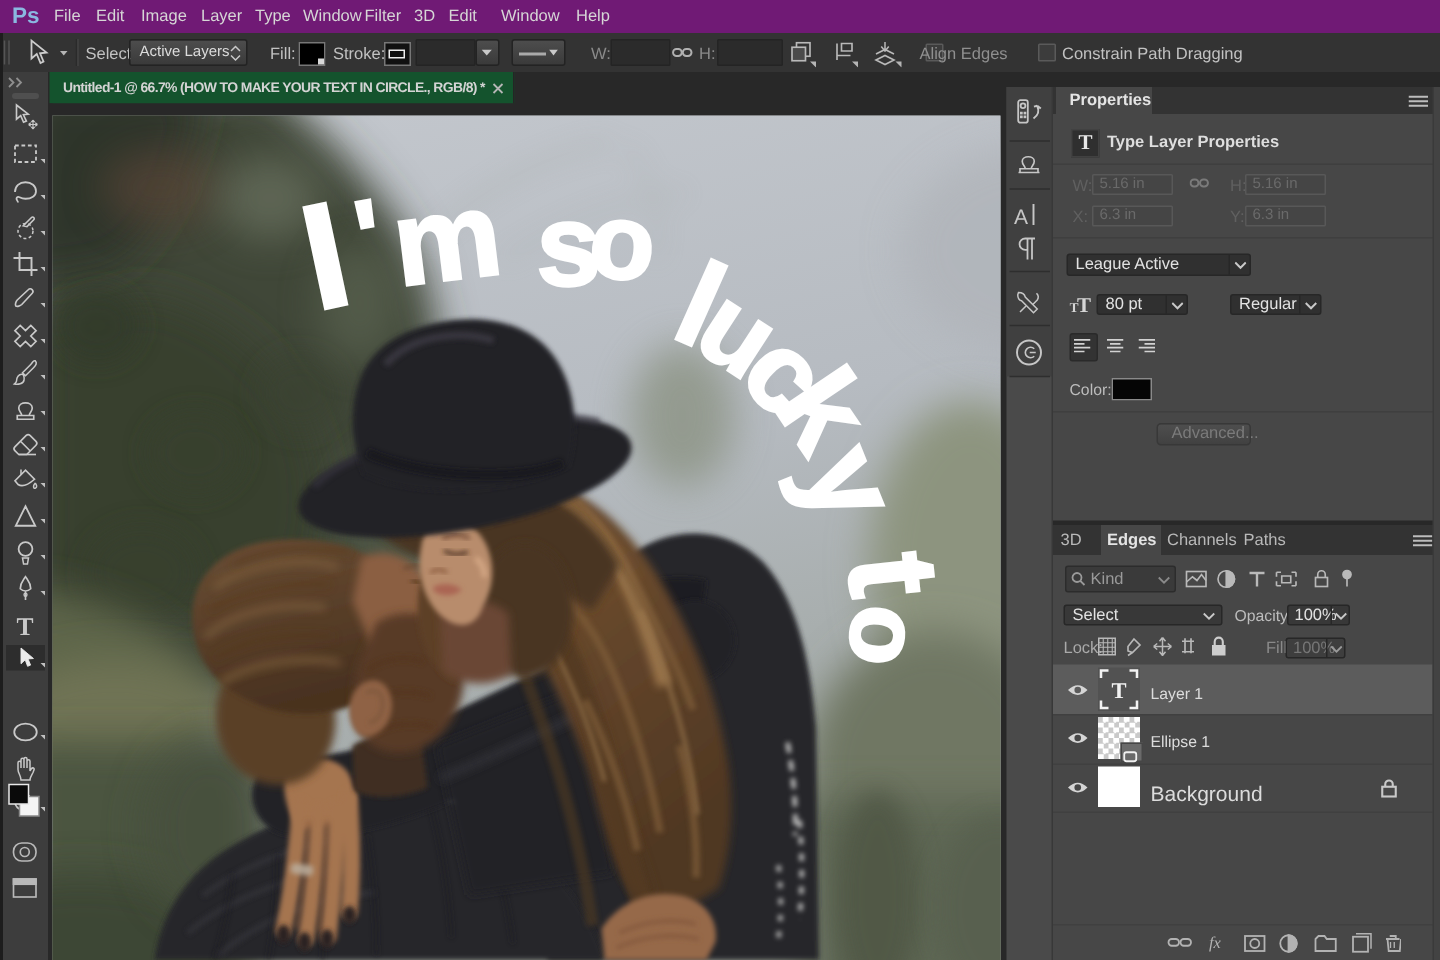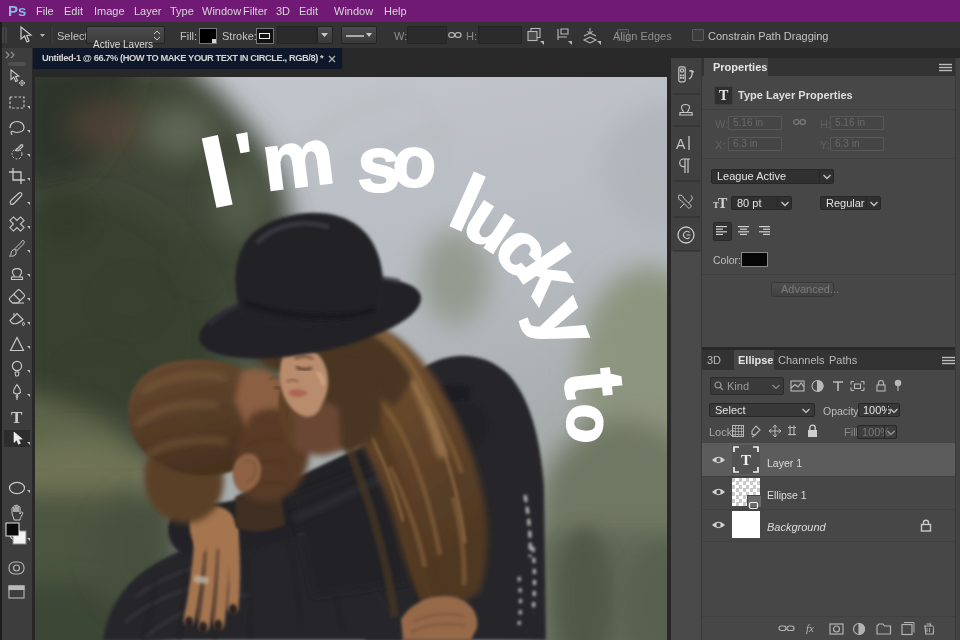--- a/index.html
+++ b/index.html
@@ -10,21 +10,21 @@
 #menubar{position:absolute;left:0;top:0;width:960px;height:22px;background:#701a75}
 #menubar .mi{position:absolute;top:5px;font-size:11px;color:#d6d6d6}
 #pslogo{position:absolute;left:8px;top:2px;font-size:15px;font-weight:bold;color:#8ab8e0;letter-spacing:0px}
 
 #optbar{position:absolute;left:0;top:22px;width:960px;height:26px;background:#333333;border-bottom:1px solid #1f1f1f}
 .ddbtn{position:absolute;background:linear-gradient(#4d4d4d,#3a3a3a);border:1px solid #232323;border-radius:2px;color:#dcdcdc;font-size:10px;white-space:nowrap}
 .inpbx{position:absolute;background:#2b2b2b;border:1px solid #242424;border-radius:1px}
 .chk{position:absolute;width:10px;height:10px;background:#3c3c3c;border:1px solid #5a5a5a;border-radius:1px}
 
 #tabbar{position:absolute;left:0;top:48px;width:960px;height:21px;background:#282828}
-#doctab{position:absolute;left:33px;top:0;width:309px;height:21px;background:#0f172a;border-right:1px solid #252525}
+#doctab{position:absolute;left:33px;top:0;width:309px;height:21px;background:#14532d;border-right:1px solid #252525}
 #doctab span{position:absolute;left:9px;top:5px;font-size:9.3px;letter-spacing:-0.42px;color:#d4d4d4;font-weight:bold;white-space:nowrap}
 
 #toolbar{position:absolute;left:2px;top:48px;width:30px;height:592px;background:#3d3d3d}
 #winedge{position:absolute;left:0;top:22px;width:2px;height:618px;background:#1d1d1d}
 
 .paste{position:absolute;background:#282828}
 
 #dockstrip{position:absolute;left:671px;top:58px;width:31px;height:582px;background:#4a4a4a}
 #props{position:absolute;left:702px;top:58px;width:256px;height:289px;background:#474747}
 #layers{position:absolute;left:702px;top:350px;width:256px;height:290px;background:#474747}
@@ -58,21 +58,21 @@
         <line x1="3" y1="5" x2="3" y2="21"></line>
         <line x1="6" y1="5" x2="6" y2="21"></line>
       </g>
   <path d="M21 5 L21 17 L24.5 14 L27 20 L29 19 L26.7 13.5 L31 13 Z" fill="none" stroke="#cccccc" stroke-width="1.2"></path>
   <path d="M40 12 l5 0 l-2.5 3 z" fill="#b5b5b5"></path>
   <line x1="51" y1="4" x2="51" y2="22" stroke="#2a2a2a"></line>
   <line x1="52" y1="4" x2="52" y2="22" stroke="#434343"></line>
  </svg>
  <span class="lbl" style="left:57px;top:8px">Select:</span>
  <div class="ddbtn" style="left:86px;top:4px;width:77px;height:16px">
-      <span style="position:absolute;left:6px;top:12px">Active Layers</span>
+      <span style="position:absolute;left:6px;top:2px">Active Layers</span>
    <svg style="position:absolute;right:3px;top:3px" width="8" height="11">
         <path d="M1 4 l3-3 l3 3 M1 7 l3 3 l3-3" fill="none" stroke="#c9c9c9"></path>
       </svg>
     </div>
  <span class="lbl" style="left:180px;top:8px">Fill:</span>
  <div class="abs" style="left:199px;top:6px;width:16px;height:14px;background:#000;border:1px solid #777">
       <div class="abs" style="right:0;bottom:0;width:4px;height:4px;background:#d8d8d8"></div>
     </div>
  <span class="lbl" style="left:222px;top:8px">Stroke:</span>
  <div class="abs" style="left:256px;top:6px;width:16px;height:14px;background:#111;border:1px solid #777">
@@ -589,21 +589,21 @@
  <div class="abs" style="left:69px;top:224px;width:61px;height:13px;background:linear-gradient(#4e4e4e,#414141);border:1px solid #383838;border-radius:3px">
       <span style="position:absolute;left:9px;top:0;font-size:11px;color:#7b7b7b">Advanced...</span>
     </div>
 </div>
 
 <div id="layers">
 
  <div class="abs" style="left:0;top:0;width:256px;height:20px;background:#333333"></div>
  <div class="abs" style="left:32px;top:0;width:40px;height:20px;background:#474747"></div>
  <span class="ptab" style="left:5px;top:4px;color:#b9b9b9;font-weight:normal">3D</span>
- <span class="ptab" style="left:36px;top:4px">Ellipse</span>
+ <span class="ptab" style="left:36px;top:4px">Edges</span>
  <span class="ptab" style="left:76px;top:4px;color:#b9b9b9;font-weight:normal">Channels</span>
  <span class="ptab" style="left:127px;top:4px;color:#b9b9b9;font-weight:normal">Paths</span>
  <svg class="abs" style="left:240px;top:6px" width="13" height="9">
       <g stroke="#bdbdbd" stroke-width="1.4">
         <line x1="0" y1="1.5" x2="13" y2="1.5"></line>
         <line x1="0" y1="4.5" x2="13" y2="4.5"></line>
         <line x1="0" y1="7.5" x2="13" y2="7.5"></line>
       </g>
     </svg>
 
@@ -701,21 +701,21 @@
  <span class="lbl" style="left:65px;top:107px;color:#dcdcdc;font-size:10.5px">Layer 1</span>
 
  <div class="abs" style="left:30px;top:128px;width:28px;height:28px;background:repeating-conic-gradient(#ffffff 0% 25%, #c9c9c9 0% 50%) 0 0/7px 7px">
   <div class="abs" style="right:-2px;bottom:-2px;width:13px;height:11px;background:#6a6a6a;border:1px solid #464646"><svg width="11" height="9">
           <rect x="1.5" y="1.5" width="8" height="6" rx="1.5" fill="none" stroke="#f0f0f0" stroke-width="1.2"></rect>
         </svg></div>
  </div>
  <span class="lbl" style="left:65px;top:139px;color:#dcdcdc;font-size:10.5px">Ellipse 1</span>
 
  <div class="abs" style="left:30px;top:161px;width:28px;height:27px;background:#ffffff"></div>
- <span class="lbl" style="left:65px;top:171px;color:#dcdcdc;font-size:11px;font-style:italic">Background</span>
+ <span class="lbl" style="left:65px;top:171px;color:#dcdcdc;font-size:14px;">Background</span>
  <svg class="abs" style="left:218px;top:169px" width="12" height="13">
       <rect x="1.5" y="5.5" width="9" height="6.5" fill="none" stroke="#c9c9c9" stroke-width="1.4"></rect>
       <path d="M3.5 5.5 v-1.7 a2.5 2.5 0 0 1 5 0 v1.7" fill="none" stroke="#c9c9c9" stroke-width="1.4"></path>
     </svg>
 
  <div class="abs" style="left:0;top:266px;width:256px;height:1px;background:#404040"></div>
  <svg class="abs" style="left:76px;top:271px" width="156" height="15" viewBox="0 0 156 15">
   <g fill="none" stroke="#b3b3b3" stroke-width="1.2">
    <g transform="translate(0,0)">
           <rect x="1" y="5" width="7" height="4.5" rx="2.2"></rect>

